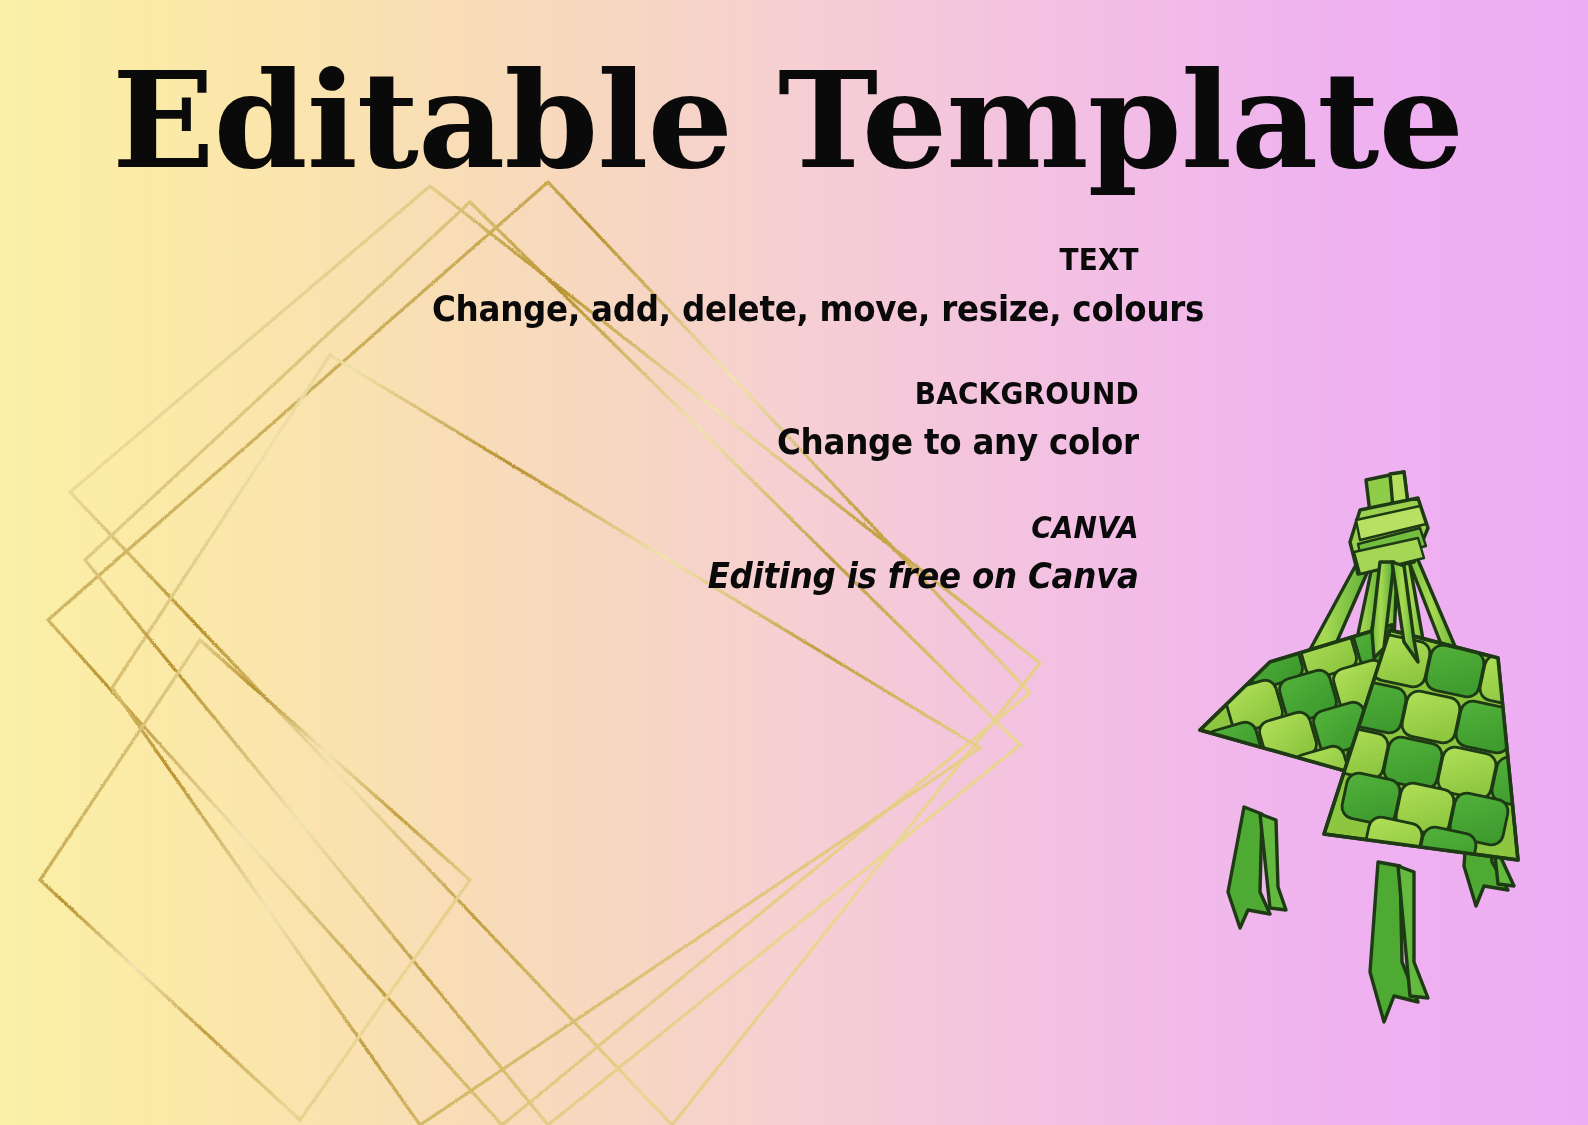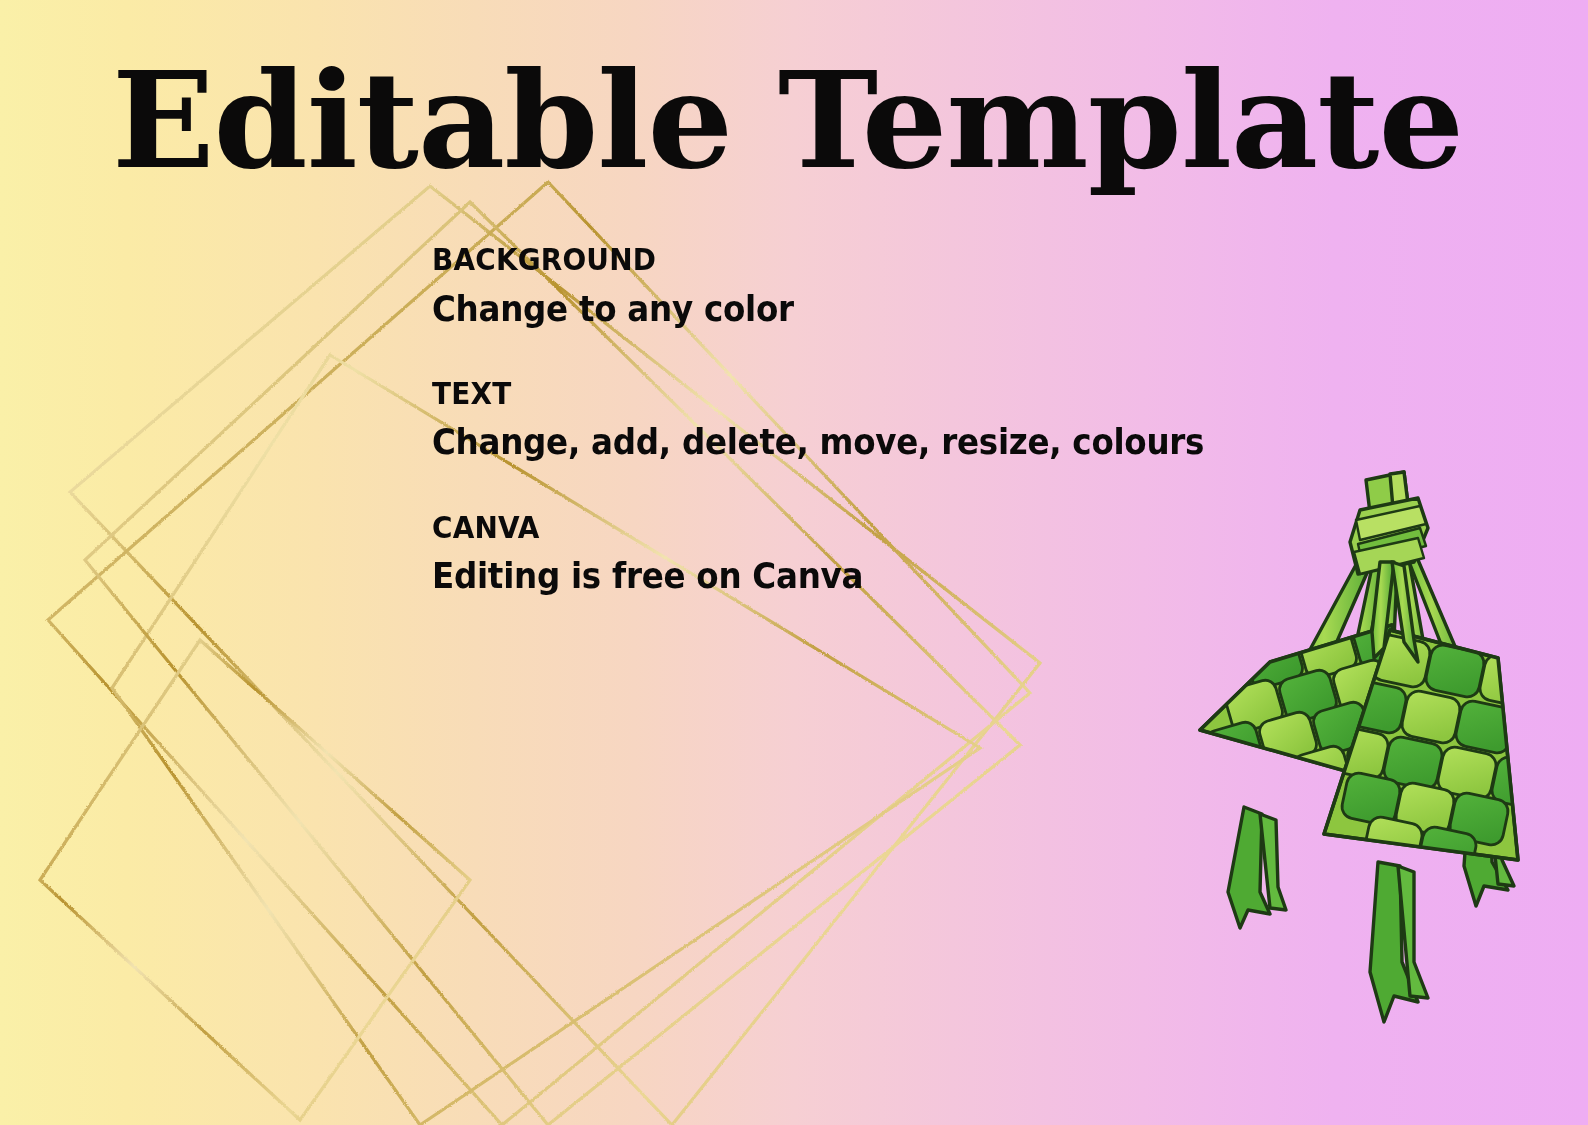--- a/index.html
+++ b/index.html
@@ -17,20 +17,21 @@
       #FBEBA6 8%,
       #FAE3AE 20%,
       #F8DCB8 30%,
       #F7D6C2 40%,
       #F6CFD3 50%,
       #F4C6DC 60%,
       #F2BCE7 72%,
       #EFB2F0 84%,
       #EEADF3 100%);
     font-family: "Liberation Sans", sans-serif;
+    text-align: right;
   }
 
   
   #gold-frames {
     position: absolute;
     inset: 0;
     width: 1588px;
     height: 1125px;
     pointer-events: none;
   }
@@ -54,21 +55,21 @@
   
   .features {
     position: absolute;
     left: 432px;
     top: 243px;
     width: 760px;
   }
   .feature {
     margin-bottom: 47px;
   }
-  .feature:last-child { margin-bottom: 4px; }
+  .feature:last-child { margin-bottom: 4px; font-style: italic; }
 
   .feature-title {
     font-family: "DejaVu Sans", "Liberation Sans", sans-serif;
     font-weight: bold;
     font-size: 30px;
     line-height: 1.15;
     letter-spacing: 0.2px;
     color: #0b0a0a;
     transform: scaleX(0.93);
     transform-origin: left center;
@@ -131,27 +132,27 @@
 
       <polygon points="200,640 470,880 300,1120 40,880"></polygon>
     </g>
   </svg>
 
   <div class="title">Editable Template</div>
 
   <div class="features">
 
     <div class="feature">
+      <div class="feature-title">TEXT</div>
+      <div class="feature-desc">Change, add, delete, move, resize, colours</div>
+    </div>
+
+    <div class="feature">
       <div class="feature-title">BACKGROUND</div>
       <div class="feature-desc">Change to any color</div>
-    </div>
-
-    <div class="feature">
-      <div class="feature-title">TEXT</div>
-      <div class="feature-desc">Change, add, delete, move, resize, colours</div>
     </div>
 
 
 
     <div class="feature">
       <div class="feature-title">CANVA</div>
       <div class="feature-desc">Editing is free on Canva</div>
     </div>
 
   </div>

